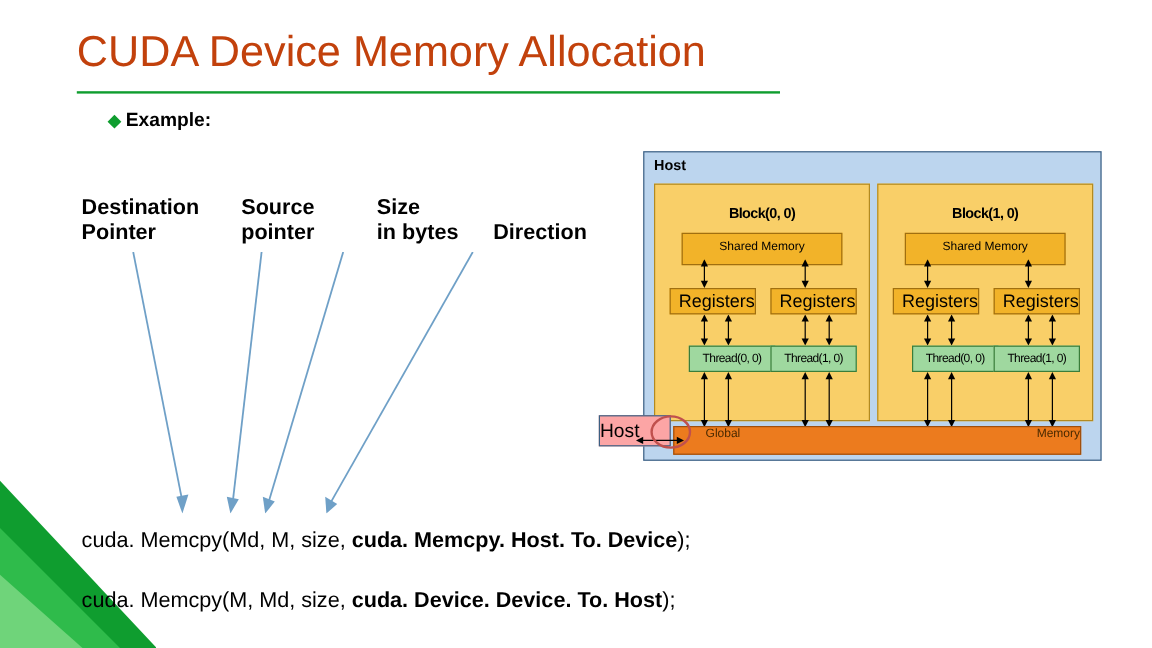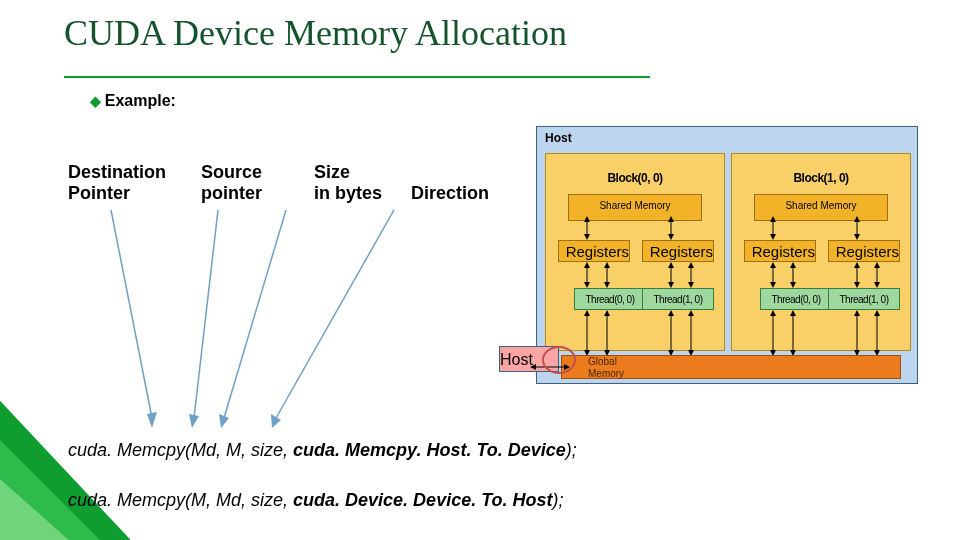--- a/index.html
+++ b/index.html
@@ -4,40 +4,40 @@
 <style>
   * { box-sizing: border-box; margin: 0; padding: 0; }
   html, body { width: 960px; height: 540px; font-family: Arial, sans-serif; background: #fff; overflow: hidden; position: relative; }
 
   .slide { position: relative; width: 960px; height: 540px; }
 
   
   .corner { position: absolute; left: 0; bottom: 0; width: 130px; height: 200px; overflow: hidden; }
   .corner svg { position: absolute; left: -10px; bottom: -10px; }
 
-  .title { position: absolute; left: 64px; top: 12px; font-family: Liberation Serif, serif; font-size: 36px; color: #14532d; }
+  .title { position: absolute; left: 64px; top: 22px; font-family: Liberation Sans, sans-serif; font-size: 36px; color: #c2410c; }
   .title-rule { position: absolute; left: 64px; top: 76px; width: 586px; height: 2px; background: #0f9d2f; }
 
   .example { position: absolute; left: 90px; top: 92px; font-size: 16px; font-weight: bold; color: #000; }
   .example .diamond { color: #0f9d2f; font-size: 14px; margin-right: 4px; }
 
   .labels { position: absolute; left: 68px; top: 162px; font-size: 18px; color: #000; font-weight: bold; }
   .labels .col { display: inline-block; vertical-align: top; }
   .labels .c1 { width: 128px; }
   .labels .c2 { width: 108px; }
   .labels .c3 { width: 92px; }
   .labels .c4 { font-weight: bold; }
 
   
   .arrow { position: absolute; }
   .arrow line { stroke: #6fa0c7; stroke-width: 1.5; }
   .arrow polygon { fill: #6fa0c7; }
 
   
-  .code { position: absolute; left: 68px; font-size: 18px; font-family: Arial, sans-serif; font-style: italic; }
+  .code { position: absolute; left: 68px; font-size: 18px; font-family: Arial, sans-serif; }
   .code .b { font-weight: bold; }
   .c-line1 { top: 440px; }
   .c-line2 { top: 490px; }
 
   
   .grid { position: absolute; left: 536px; top: 126px; width: 382px; height: 258px; background: #bcd5ee; border: 1px solid #3c5f82; }
   .grid-label { position: absolute; left: 8px; top: 4px; font-size: 12px; font-weight: bold; }
 
   .block { position: absolute; top: 26px; width: 180px; height: 198px; background: #f9cf68; border: 1px solid #b38a20; }
   .block.a { left: 8px; }
@@ -51,21 +51,21 @@
   .reg.r1 { left: 96px; }
 
   .thread { position: absolute; top: 134px; width: 72px; height: 22px; background: #9fd89f; border: 1px solid #3a7d3a; text-align: center; font-size: 10px; line-height: 22px; letter-spacing: -0.5px; }
   .thread.t0 { left: 28px; }
   .thread.t1 { left: 96px; }
 
   .mini-arrow { position: absolute; }
   .mini-arrow line { stroke: #000; stroke-width: 1; }
   .mini-arrow polygon { fill: #000; }
 
-  .gmem { position: absolute; left: 24px; top: 228px; width: 340px; height: 24px; background: #ec7b1e; border: 1px solid #a04f0c; font-size: 10px; line-height: 12px; padding: 0 0 0 26px; display: flex; flex-direction: column; justify-content: space-between; color: #4a2a00; }
+  .gmem { position: absolute; left: 24px; top: 228px; width: 340px; height: 24px; background: #ec7b1e; border: 1px solid #a04f0c; font-size: 10px; line-height: 12px; padding: 0 0 0 26px; display: flex; flex-direction: row; justify-content: space-between; color: #4a2a00; }
 
   .host { position: absolute; left: 499px; top: 346px; width: 60px; height: 26px; background: #fca5a5; border: 1px solid #3c5f82; font-size: 16px; text-align: left; line-height: 26px; }
 
 </style>
 </head>
 <body>
 
 <div class="slide">
 
   <div class="corner">

